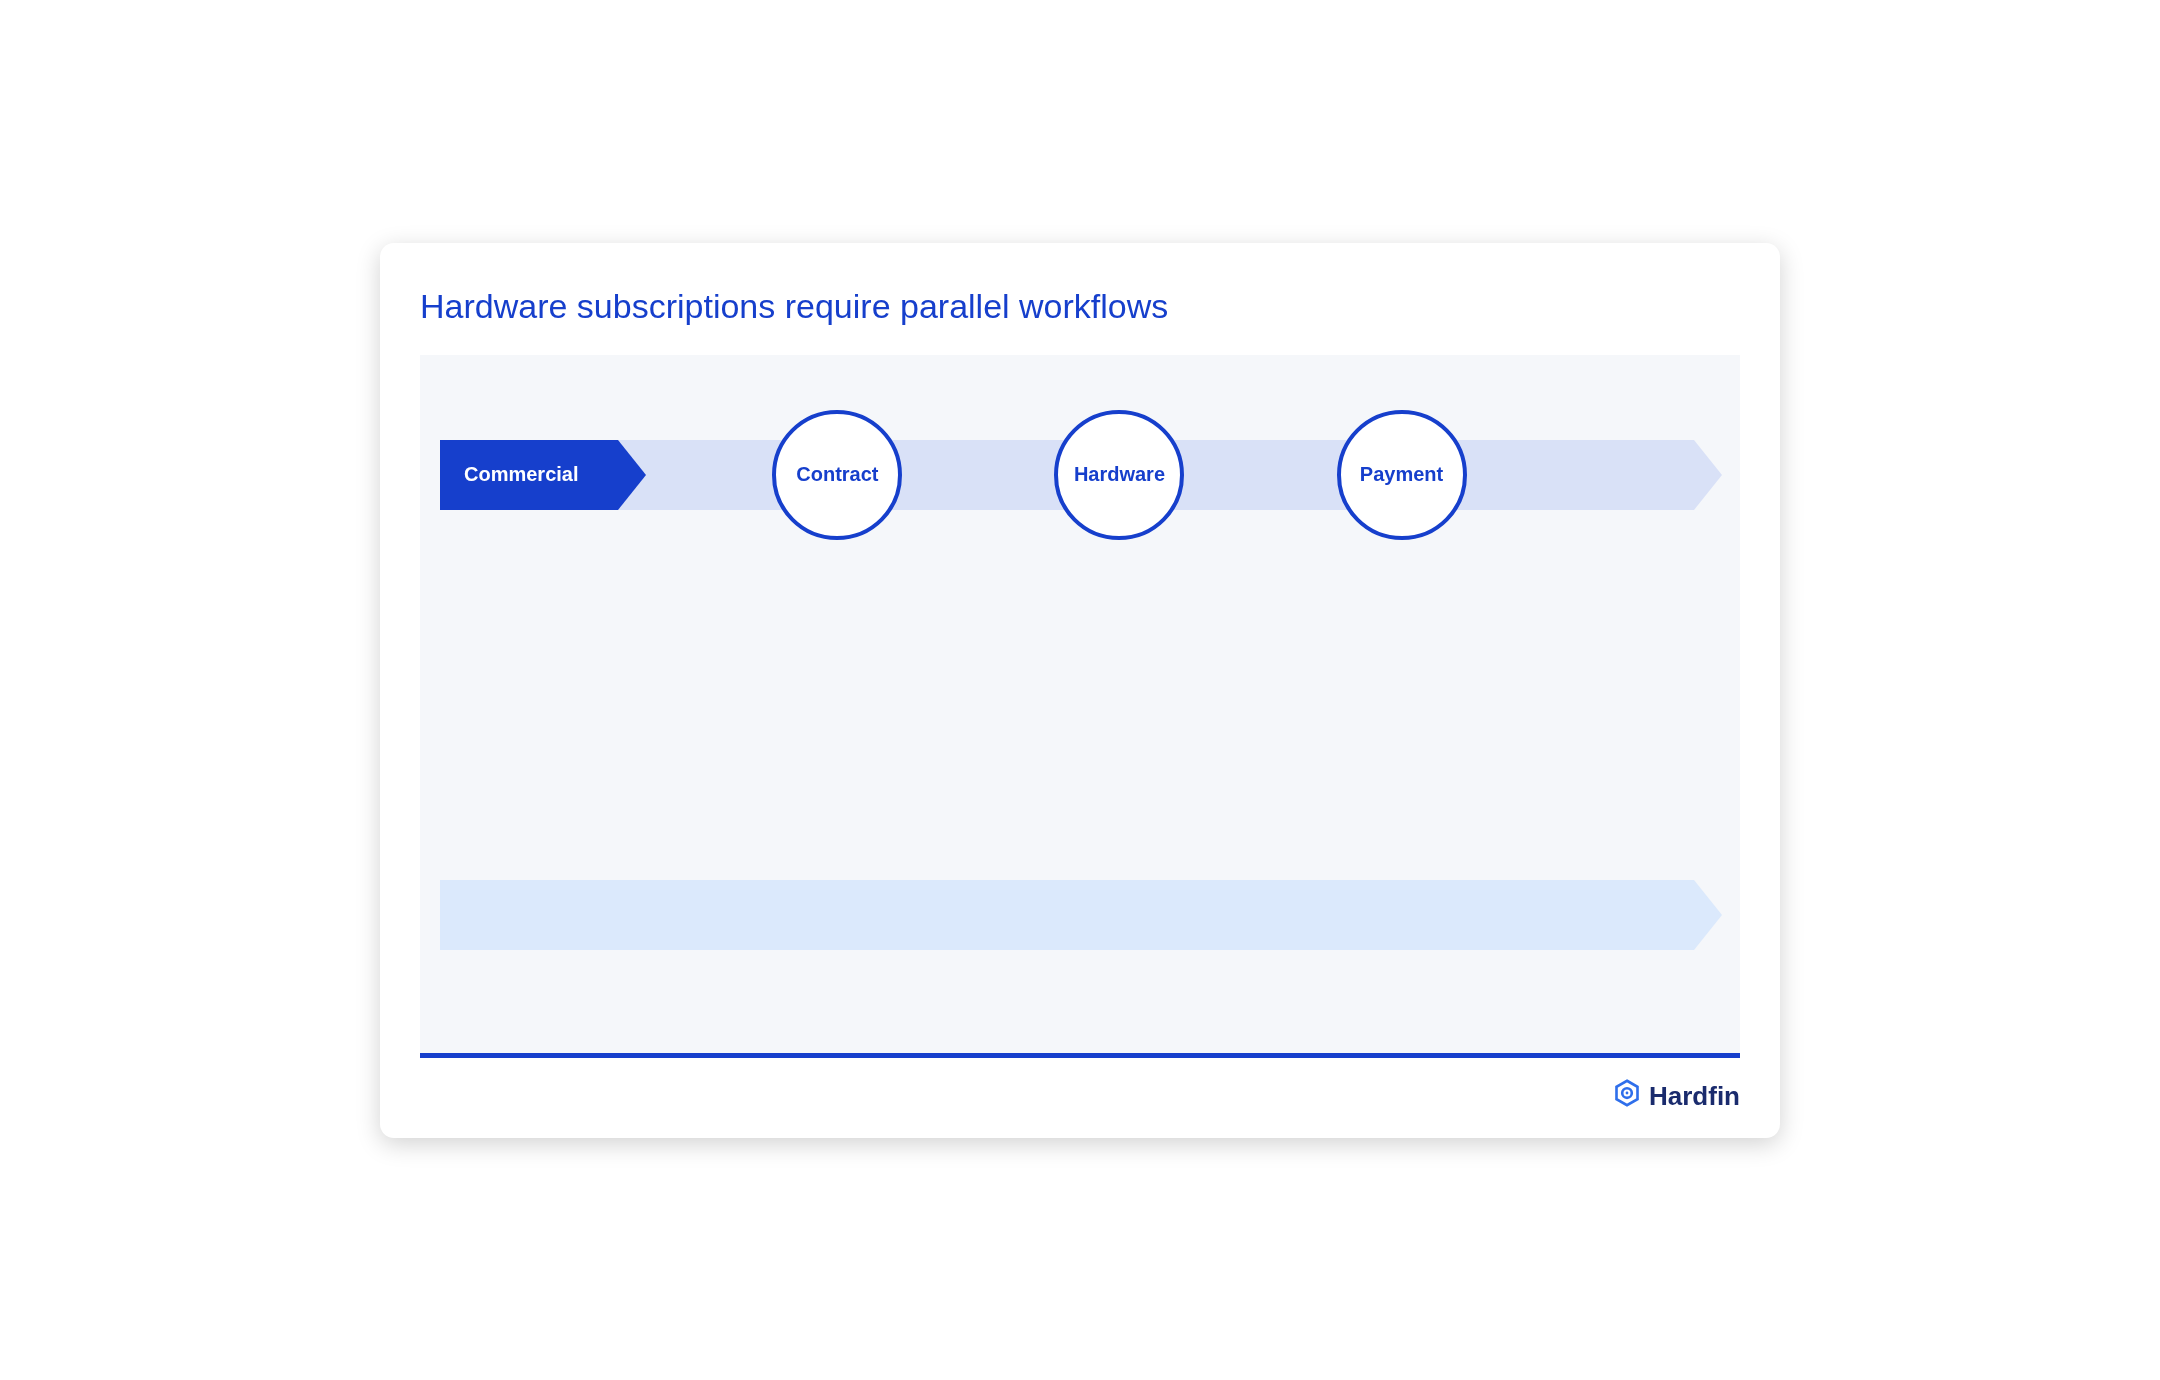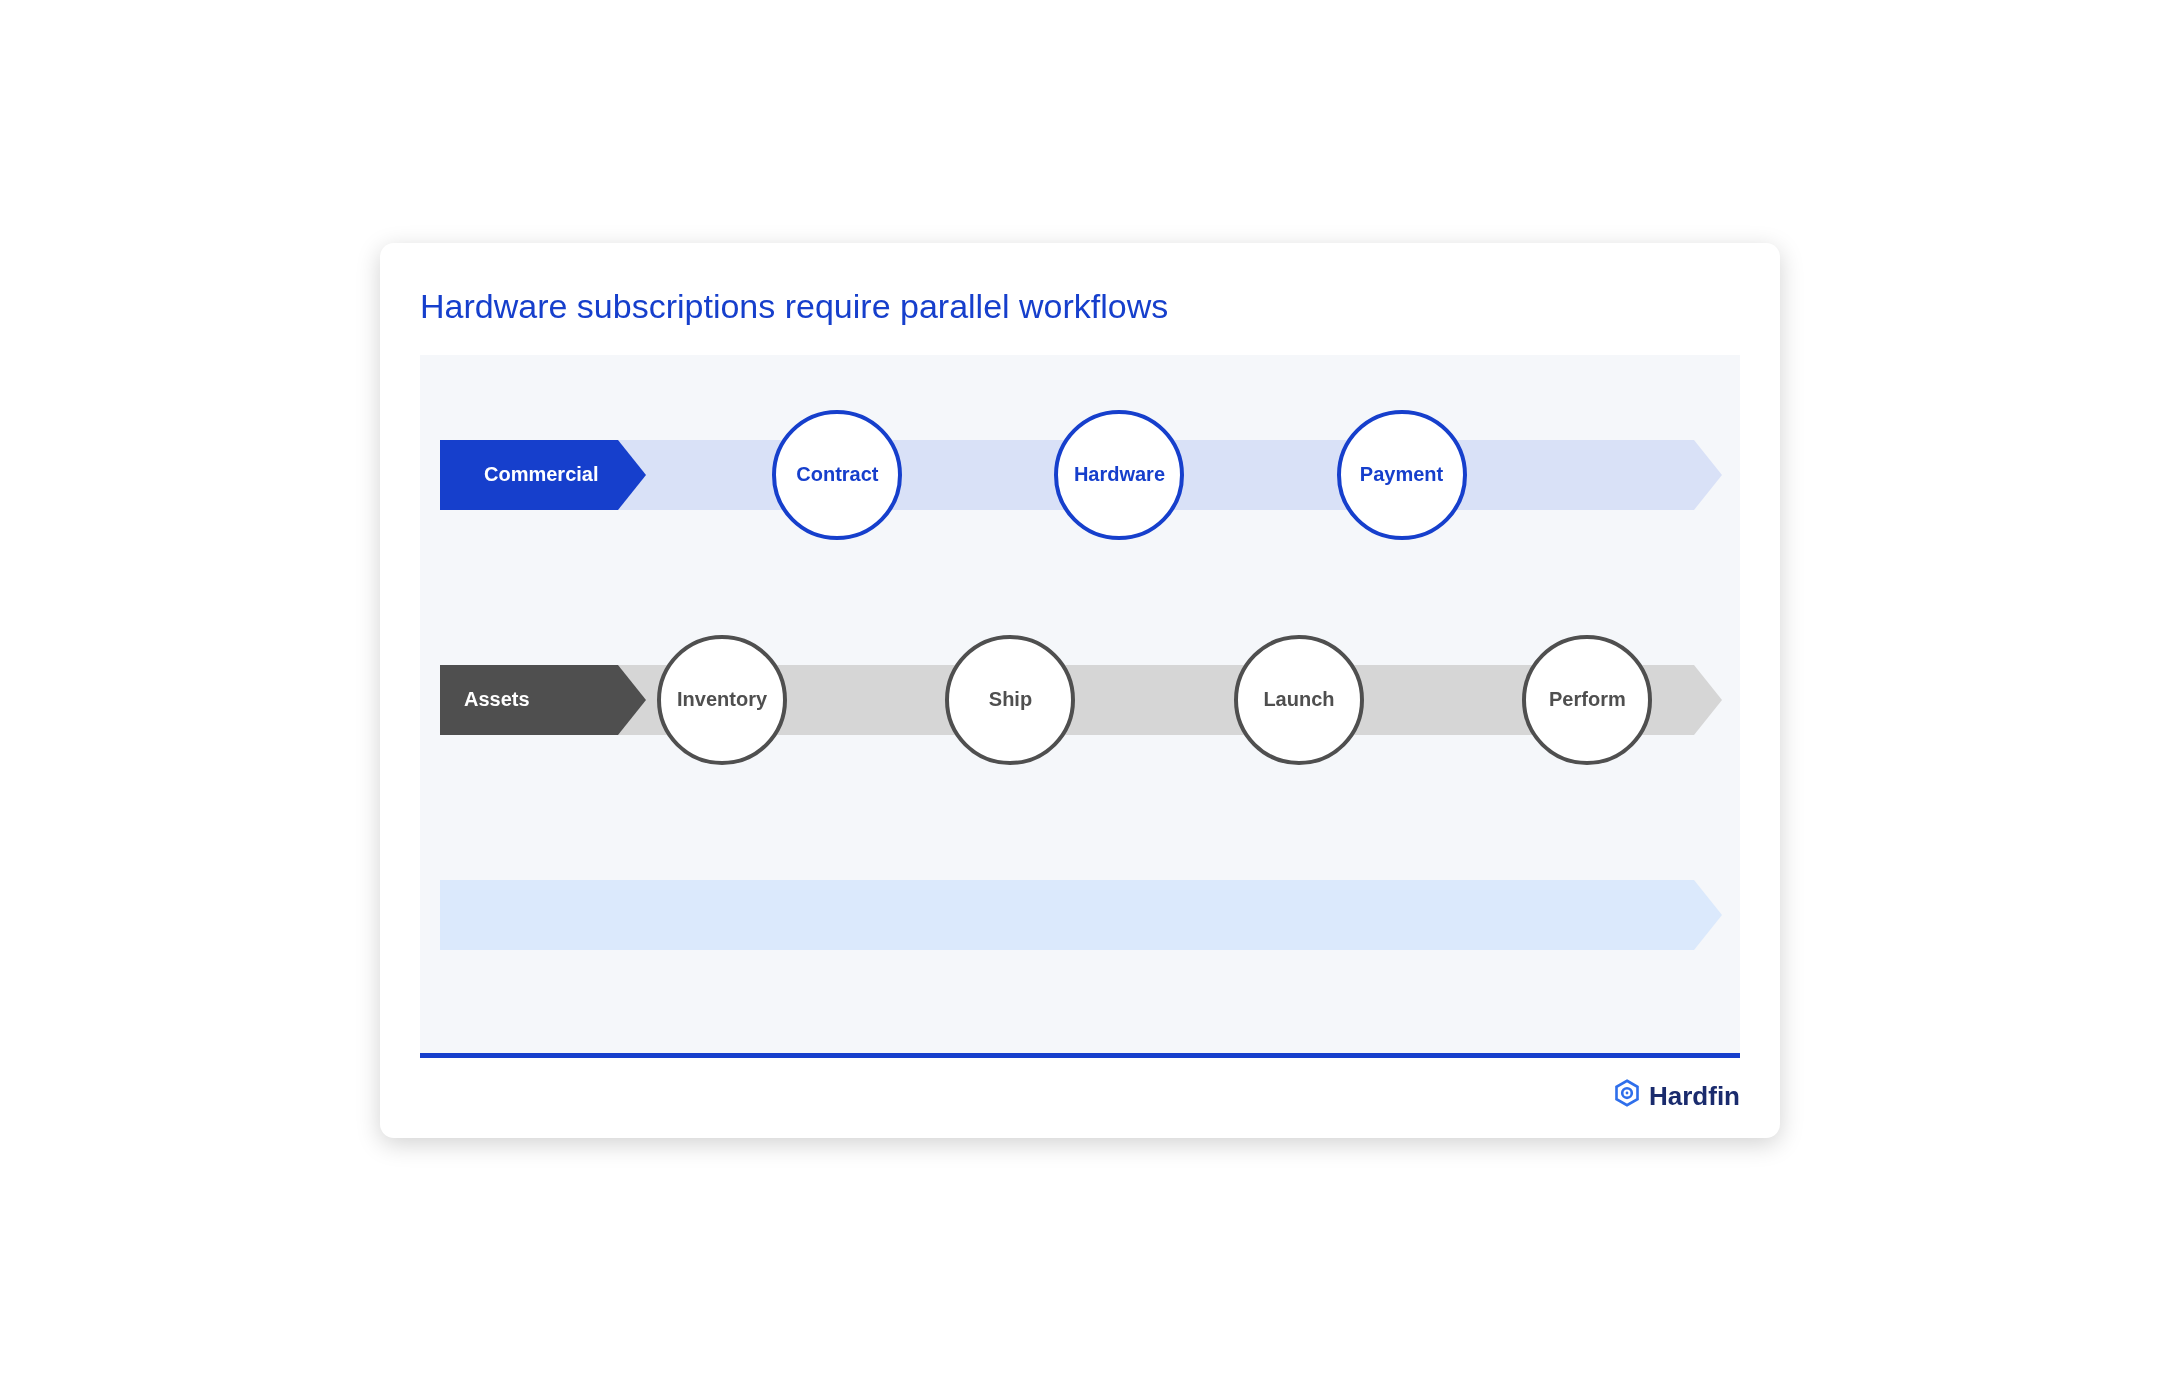--- a/index.html
+++ b/index.html
@@ -103,21 +103,21 @@
     content: "";
     position: absolute;
     right: -28px;
     top: 0;
     width: 0; height: 0;
     border-top: 35px solid transparent;
     border-bottom: 35px solid transparent;
     border-left: 28px solid currentColor;
   }
   .label.commercial { background: var(--blue-primary); color: var(--blue-primary); }
-  .label.commercial span { color: #fff; margin-left: 20px; }
+  .label.commercial span { color: #fff; }
   .label.assets     { background: var(--grey-dark);    color: var(--grey-dark); }
   .label.assets span { color: #fff; }
   .label.accounting { background: var(--blue-accent);  color: var(--blue-accent); }
   .label.accounting span { color: #fff; }
 
   
   .node {
     position: absolute;
     width: 130px;
     height: 130px;
@@ -180,38 +180,20 @@
         <span>Contract</span>
       </div>
       <div class="node commercial pos-b">
         <span>Hardware</span>
       </div>
       <div class="node commercial pos-c">
         <span>Payment</span>
       </div>
     </div>
 
-    <div class="lane assets">
-      <div class="track assets"></div>
-      <div class="label assets">
-        <span>Assets</span>
-      </div>
-      <div class="node assets pos-d">
-        <span>Inventory</span>
-      </div>
-      <div class="node assets pos-e">
-        <span>Ship</span>
-      </div>
-      <div class="node assets pos-f">
-        <span>Launch</span>
-      </div>
-      <div class="node assets pos-g">
-        <span>Perform</span>
-      </div>
-    </div>
 
     <div class="lane accounting">
       <div class="track accounting"></div>
     </div>
 
   </div>
 
   <div class="footer-logo">
     <span>
       <svg viewBox="0 0 32 32" fill="none">

